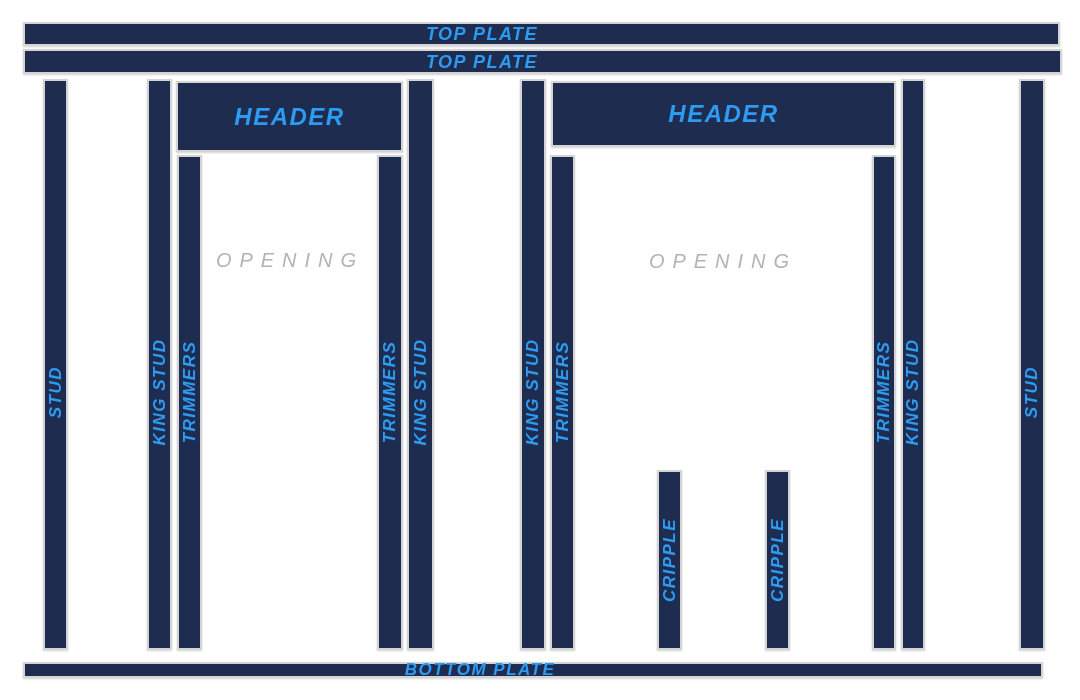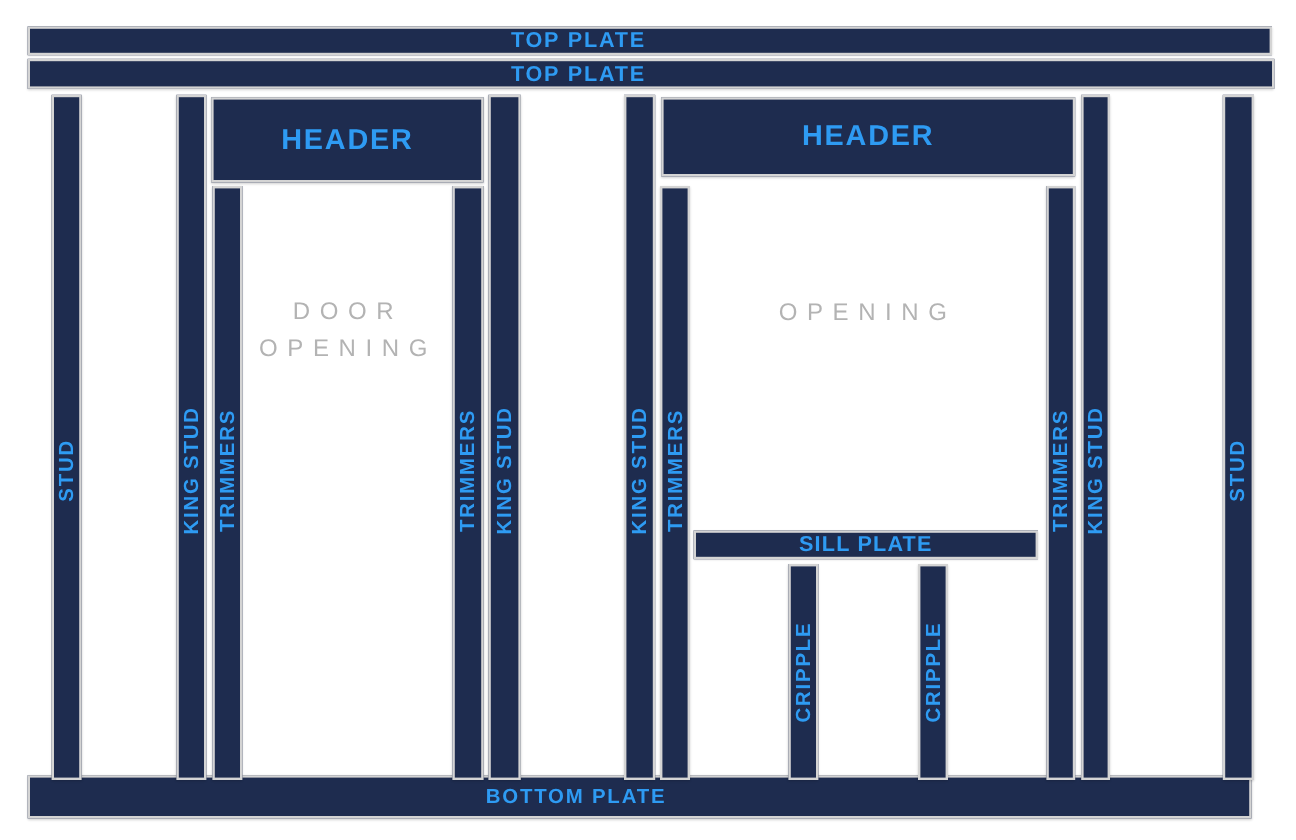--- a/index.html
+++ b/index.html
@@ -2,20 +2,21 @@
 <html style="--background: #ffffff; --member_fill: #1e2c4f; --member_border: #d4d4d4; --label_blue: #2e9bf3; --opening_gray: #b3b3b3;"><head>
 <meta charset="utf-8">
 <style>
   html,body{margin:0;padding:0;background:#fff;}
   #canvas{
     position:relative;
     width:1080px;height:700px;
     background:var(--background,#ffffff);
     font-family:"Liberation Sans", sans-serif;
     overflow:hidden;
+    font-style:italic;
   }
   .member{
     position:absolute;
     background:var(--member_fill,#1e2c4f);
     border:2px solid var(--member_border,#d4d4d4);
     box-sizing:border-box;
     box-shadow:0 1px 2px rgba(0,0,0,0.18);
   }
   .h-label{
     position:absolute;
@@ -44,21 +45,21 @@
     color:var(--opening_gray,#b3b3b3);
     font-size:20px;
     letter-spacing:8px;
     line-height:31px;
     white-space:nowrap;
     transform:translateX(-50%);
   }
   
   .top-plate-1  {left:23px;  top:22px;  width:1037px; height:24px;}
   .top-plate-2  {left:23px;  top:49px;  width:1039px; height:25px;}
-  .bottom-plate {left:23px;  top:646px; width:1020px; height:36px;}
+  .bottom-plate {left:23px;  top:662px; width:1020px; height:16px;}
   .door-header  {left:176px; top:81px;  width:227px;  height:71px;}
   .window-header{left:551px; top:81px;  width:345px;  height:66px;}
   .sill-plate   {left:578px; top:442px; width:287px;  height:24px;}
   
   .stud-left          {left:43px;   top:79px;  width:25px; height:571px;}
   .king-door-left     {left:147px;  top:79px;  width:25px; height:571px;}
   .trimmer-door-left  {left:177px;  top:155px; width:25px; height:495px;}
   .trimmer-door-right {left:377px;  top:155px; width:26px; height:495px;}
   .king-door-right    {left:407px;  top:79px;  width:27px; height:571px;}
   .king-window-left   {left:520px;  top:79px;  width:26px; height:571px;}
@@ -103,21 +104,20 @@
   <div class="member full-bar king-door-left">
     <span class="v-label">KING STUD</span>
   </div>
   <div class="member door-header">
     <span class="h-label center">HEADER</span>
   </div>
   <div class="member trim-bar trimmer-door-left">
     <span class="v-label">TRIMMERS</span>
   </div>
   <div class="opening-label door-opening-text">
-    <div>DOOR</div>
     <div>OPENING</div>
   </div>
   <div class="member trim-bar trimmer-door-right">
     <span class="v-label">TRIMMERS</span>
   </div>
   <div class="member full-bar king-door-right">
     <span class="v-label">KING STUD</span>
   </div>
 
   <div class="member full-bar king-window-left">
@@ -125,23 +125,20 @@
   </div>
   <div class="member window-header">
     <span class="h-label center">HEADER</span>
   </div>
   <div class="member trim-bar trimmer-window-left">
     <span class="v-label">TRIMMERS</span>
   </div>
   <div class="opening-label window-opening-text">
     <div>OPENING</div>
   </div>
-  <div class="member sill-plate">
-    <span class="h-label center">SILL PLATE</span>
-  </div>
   <div class="member cripple cripple-left">
     <span class="v-label">CRIPPLE</span>
   </div>
   <div class="member cripple cripple-right">
     <span class="v-label">CRIPPLE</span>
   </div>
   <div class="member trim-bar trimmer-window-right">
     <span class="v-label">TRIMMERS</span>
   </div>
   <div class="member full-bar king-window-right">

